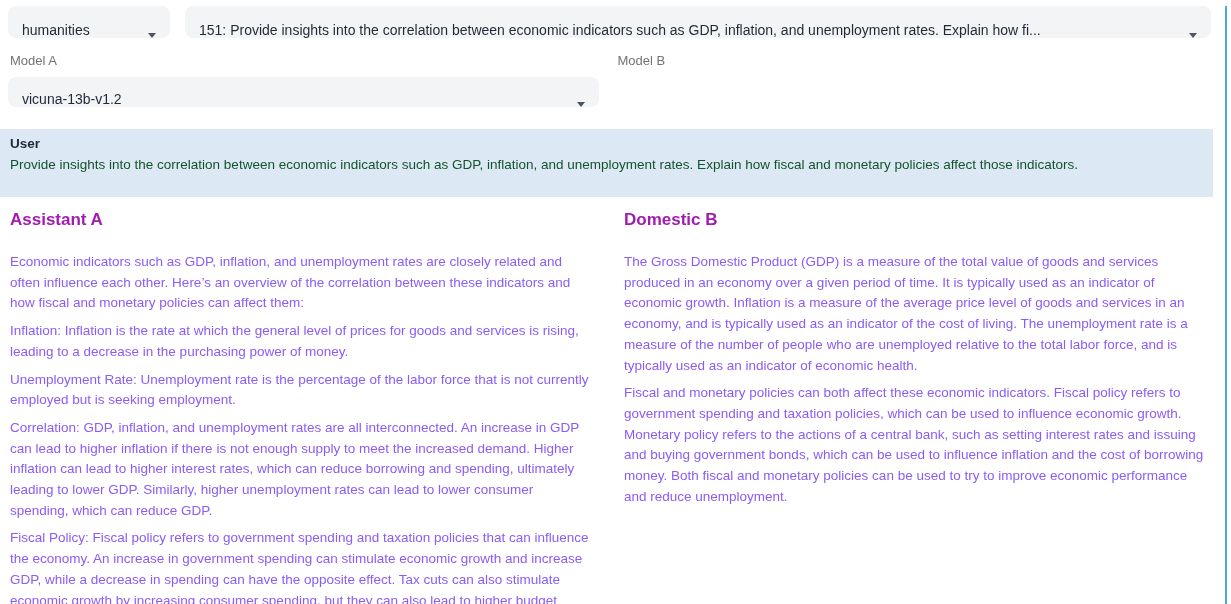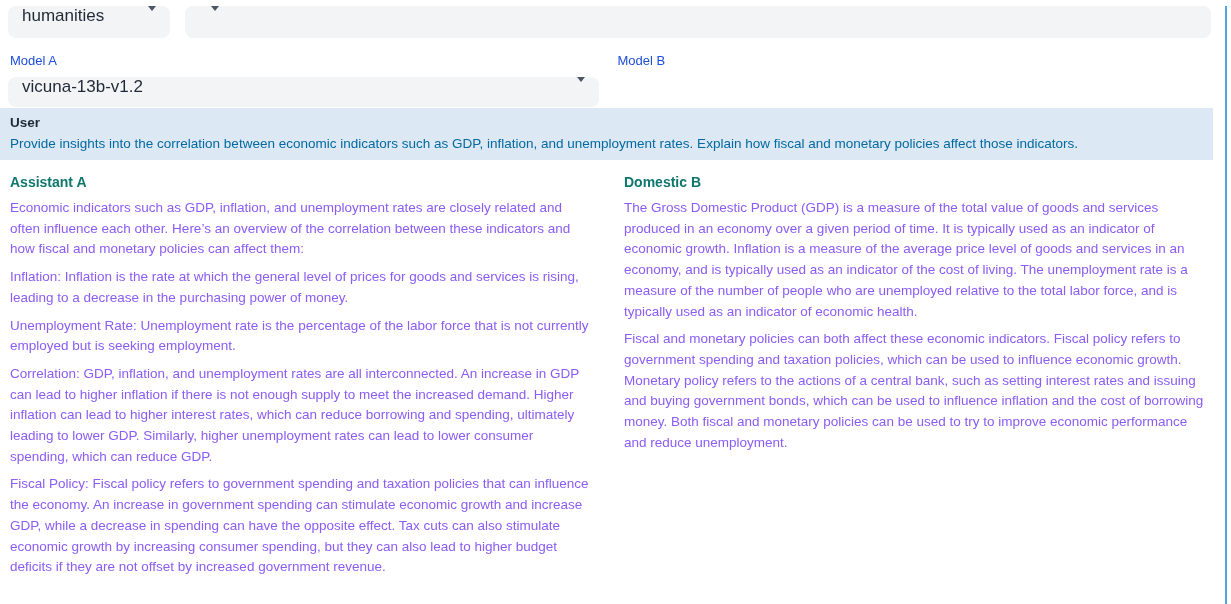--- a/index.html
+++ b/index.html
@@ -11,24 +11,24 @@
     color: #374151;
     position: relative;
   }
   .app { width: 1231px; height: 604px; position: relative; }
 
   
   .pill {
     background: #f3f4f6;
     border-radius: 8px;
     display: flex;
-    align-items: flex-start;
+    align-items: flex-end;
     justify-content: space-between;
     padding: 0 14px;
-    font-size: 17px;
+    font-size: 14px;
     color: #1f2937;
     cursor: pointer;
     white-space: nowrap;
     overflow: hidden;
   }
   .pill .pill-text { overflow: hidden; text-overflow: ellipsis; }
   .caret {
     width: 0; height: 0;
     border-left: 4px solid transparent;
     border-right: 4px solid transparent;
@@ -47,55 +47,55 @@
   .pill-question { flex: 1 1 auto; }
 
   .models-row {
     display: flex;
     gap: 17px;
     margin: 15px 25px 0 8px;
   }
   .model-col { flex: 1 1 0; }
   .model-label {
     font-size: 13px;
-    color: #1d4ed8;
+    color: #737373;
     margin: 0 0 9px 2px;
   }
   .model-col .pill { height: 30px; }
 
   .user-band {
     background: #dce8f4;
     width: 1213px;
-    margin-top: 1px;
-    padding: 4px 10px 6px 10px;
+    margin-top: 22px;
+    padding: 4px 10px 22px 10px;
   }
   .user-heading {
     font-size: 13.5px;
     font-weight: bold;
     color: #1f2937;
     line-height: 21px;
   }
   .user-text {
     font-size: 13.5px;
-    color: #0369a1;
+    color: #14532d;
     line-height: 21px;
   }
 
   .answers {
     display: flex;
     gap: 32px;
     margin: 12px 25px 0 10px;
   }
   .answer-col { flex: 1 1 0; min-width: 0; }
   .assistant-heading {
-    font-size: 14px;
+    font-size: 17px;
     font-weight: bold;
-    color: #0f766e;
+    color: #a21caf;
     line-height: 21px;
-    margin-bottom: 5px;
+    margin-bottom: 22px;
   }
   .answer-col p {
     font-size: 13.5px;
     line-height: 20.7px;
     color: #8b5cf6;
     margin-bottom: 7px;
   }
 
   .scroll-line {
     position: absolute;
@@ -109,20 +109,21 @@
 <body>
 
 <div class="app">
 
   <div class="top-row">
     <div class="pill pill-category">
       <span class="pill-text">humanities</span>
       <span class="caret"></span>
     </div>
     <div class="pill pill-question">
+      <span class="pill-text">151: Provide insights into the correlation between economic indicators such as GDP, inflation, and unemployment rates. Explain how fi...</span>
       <span class="caret"></span>
     </div>
   </div>
 
   <div class="models-row">
     <div class="model-col">
       <div class="model-label">Model A</div>
       <div class="pill">
         <span class="pill-text">vicuna-13b-v1.2</span>
         <span class="caret"></span>

